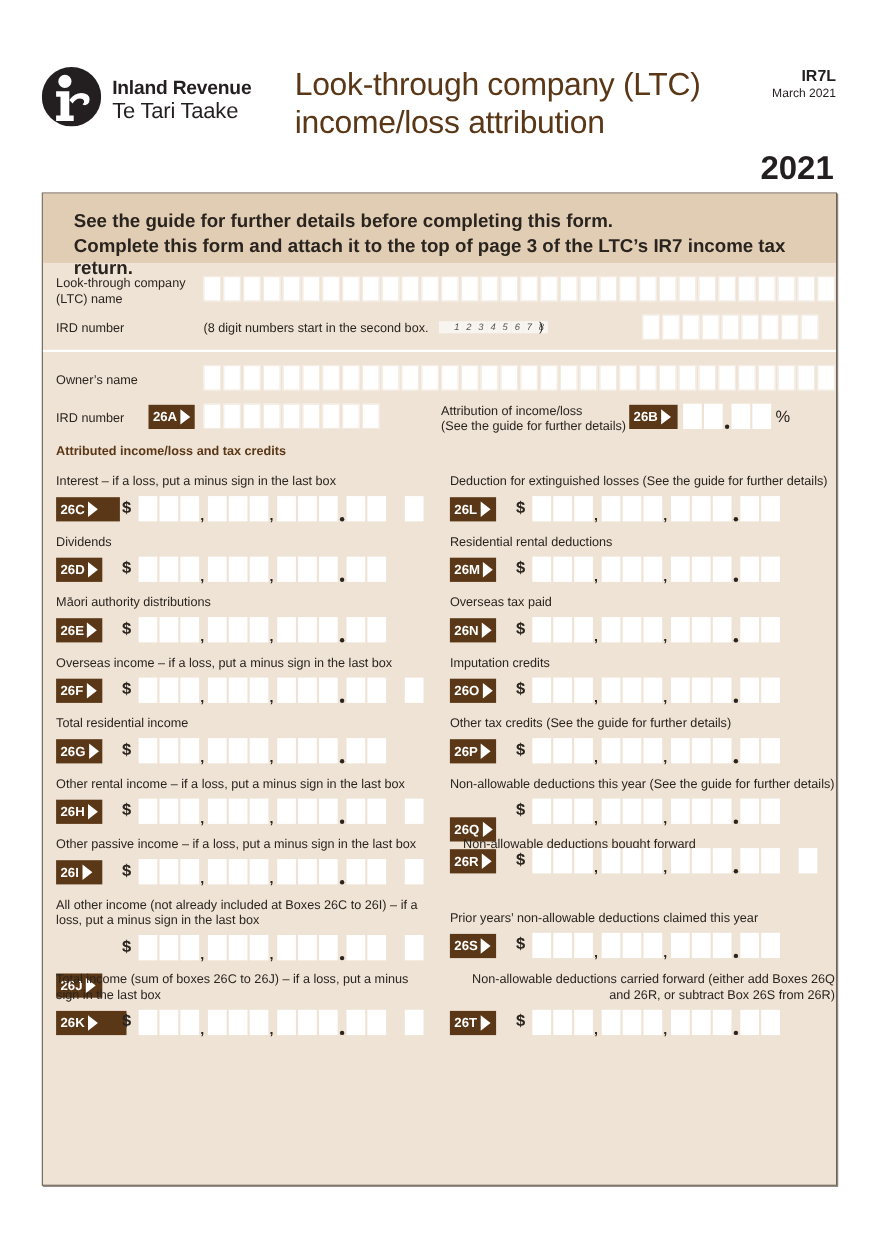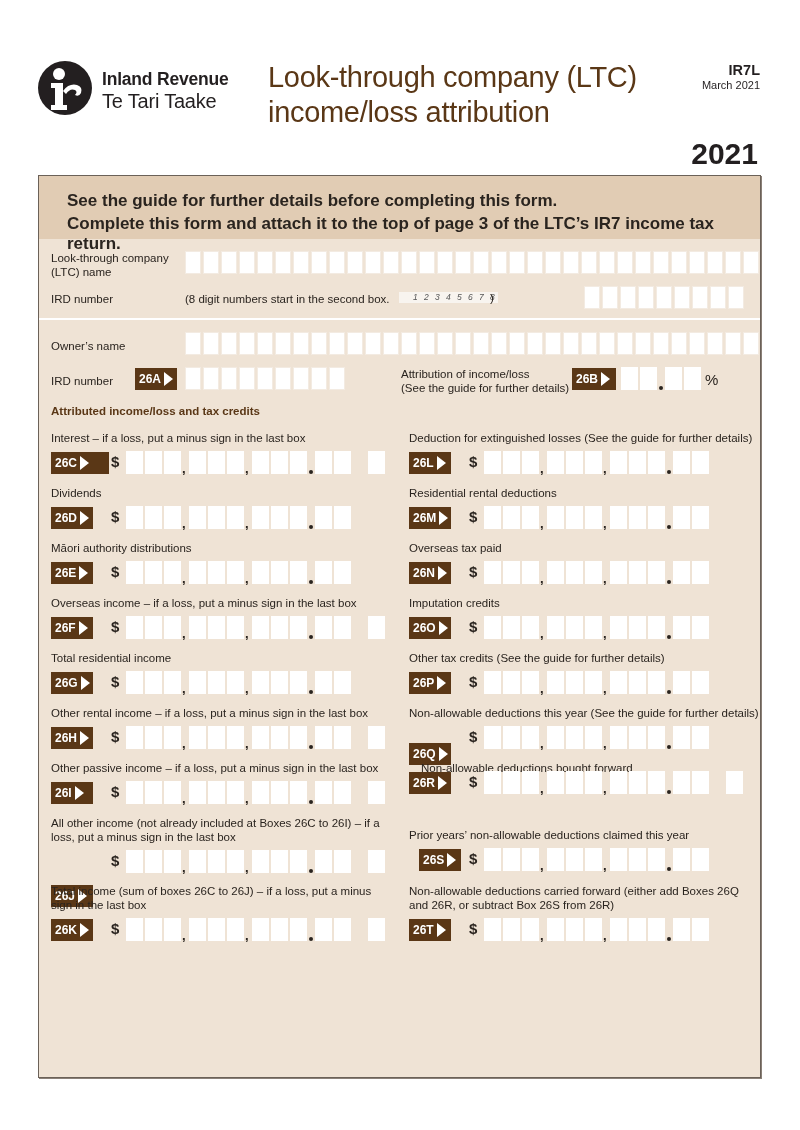--- a/index.html
+++ b/index.html
@@ -462,21 +462,21 @@
       </div>
       <div class="sep dot"></div>
       <div class="g">
         <div class="b"></div>
         <div class="b"></div>
       </div>
       <div class="gap"></div>
       <div class="b"></div>
     </div>
     <div class="lbl wrap" style="left: 12px; top: 708px; width: 340px;">Total income (sum of boxes 26C to 26J) – if a loss, put a minus sign in the last box</div>
-    <div class="code" style="left: 12px; top: 743px; width: 42px;">
+    <div class="code" style="left: 12px; top: 743px; width: 64px;">
       <span>26K</span>
       <span class="arrow"></span>
     </div>
     <div class="money" style="left: 72px; top: 742px;">
       <span class="dollar">$</span>
       <div class="g">
         <div class="b"></div>
         <div class="b"></div>
         <div class="b"></div>
       </div>
@@ -706,21 +706,21 @@
       </div>
       <div class="sep dot"></div>
       <div class="g">
         <div class="b"></div>
         <div class="b"></div>
       </div>
       <div class="gap"></div>
       <div class="b"></div>
     </div>
     <div class="lbl wrap" style="left: 370px; top: 652px; width: 350px;">Prior years’ non-allowable deductions claimed this year</div>
-    <div class="code" style="left: 380px; top: 673px; width: 42px;">
+    <div class="code" style="left: 370px; top: 673px; width: 42px;">
       <span>26S</span>
       <span class="arrow"></span>
     </div>
     <div class="money" style="left: 430px; top: 672px;">
       <span class="dollar">$</span>
       <div class="g">
         <div class="b"></div>
         <div class="b"></div>
         <div class="b"></div>
       </div>
@@ -735,21 +735,21 @@
         <div class="b"></div>
         <div class="b"></div>
         <div class="b"></div>
       </div>
       <div class="sep dot"></div>
       <div class="g">
         <div class="b"></div>
         <div class="b"></div>
       </div>
     </div>
-    <div class="lbl wrap" style="left: 370px; top: 708px; width: 350px;">Non-allowable deductions carried forward (either add Boxes 26Q and 26R, or subtract Box 26S from 26R)</div>
+    <div class="lbl wrap" style="left: 370px; top: 708px; width: 350px; text-align: right;">Non-allowable deductions carried forward (either add Boxes 26Q and 26R, or subtract Box 26S from 26R)</div>
     <div class="code" style="left: 370px; top: 743px; width: 42px;">
       <span>26T</span>
       <span class="arrow"></span>
     </div>
     <div class="money" style="left: 430px; top: 742px;">
       <span class="dollar">$</span>
       <div class="g">
         <div class="b"></div>
         <div class="b"></div>
         <div class="b"></div>

